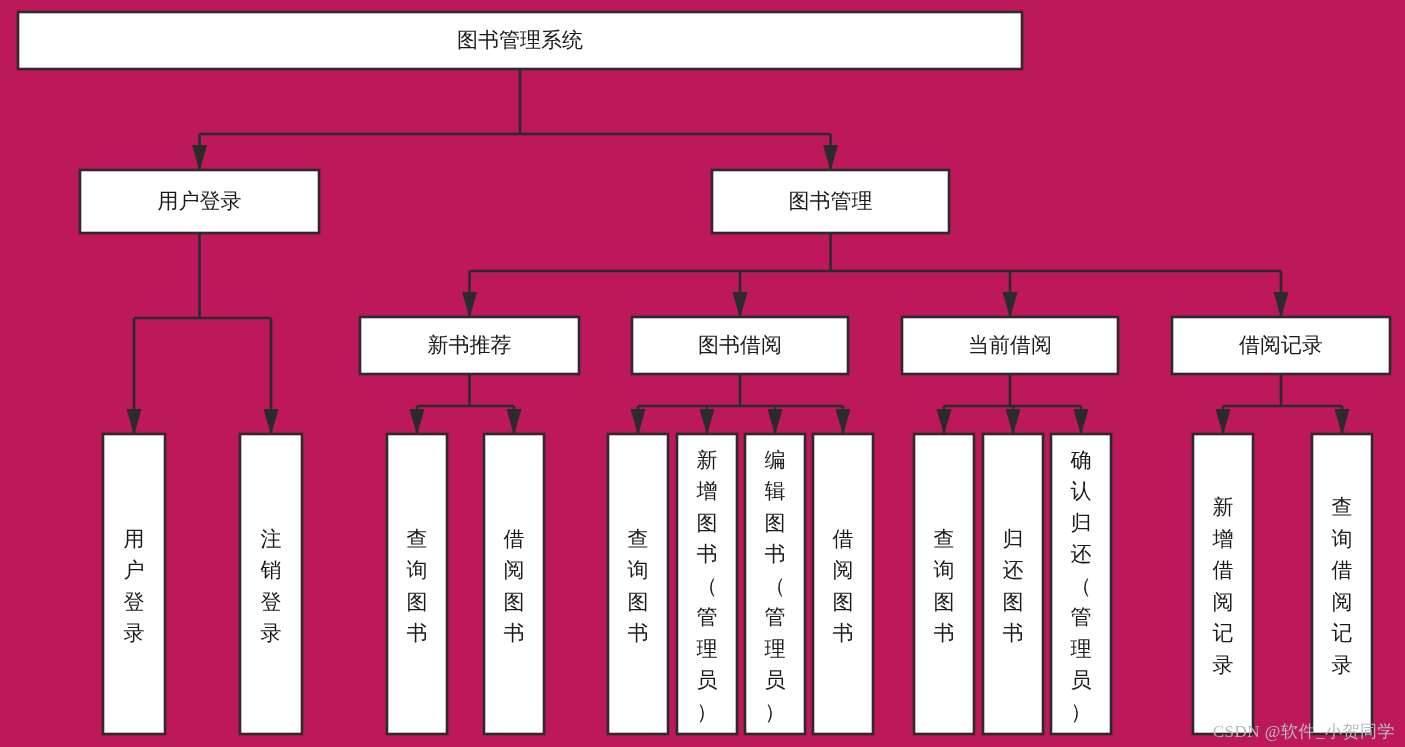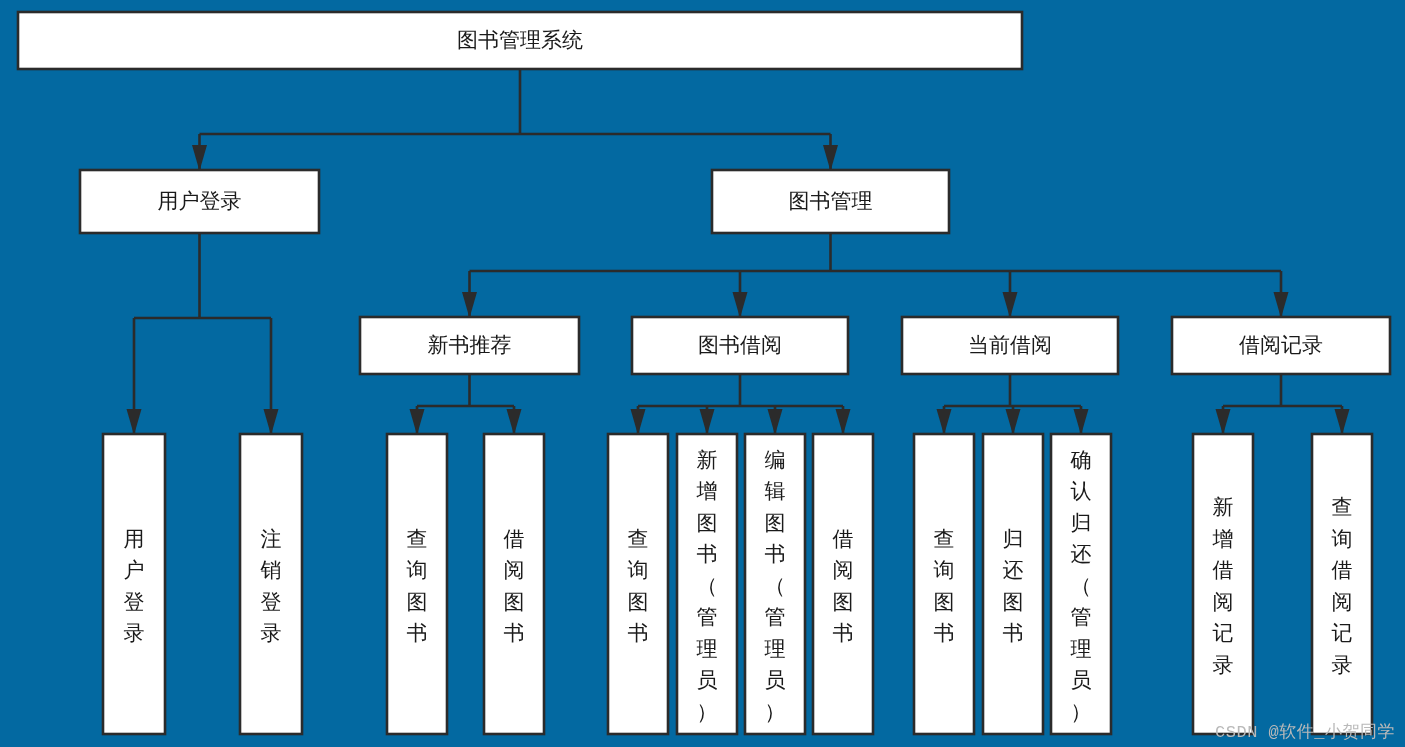--- a/index.html
+++ b/index.html
@@ -11,21 +11,21 @@
   body {
     width: 1405px;
     height: 747px;
     font-family: "Liberation Sans", "DejaVu Sans", sans-serif;
     overflow: hidden;
   }
   #diagram-root {
     position: relative;
     width: 1405px;
     height: 747px;
-    background: #0369a1;
+    background: #be185d;
   }
   svg#diagram-svg {
     position: absolute;
     left: 0;
     top: 0;
     width: 1405px;
     height: 747px;
     display: block;
   }
   .node-box {
@@ -53,21 +53,21 @@
   .node-label-v {
     font-family: "Liberation Sans", "DejaVu Sans", sans-serif;
     font-size: 21px;
     fill: #1a1a1a;
     text-anchor: middle;
   }
   .watermark-text {
     position: absolute;
     right: 10px;
     bottom: 4px;
-    font-family: Liberation Mono, monospace;
+    font-family: Liberation Serif, serif;
     font-size: 17px;
     color: #b9b9b9;
     letter-spacing: 0.5px;
     white-space: nowrap;
     user-select: none;
   }
 </style>
 </head>
 <body>
 

